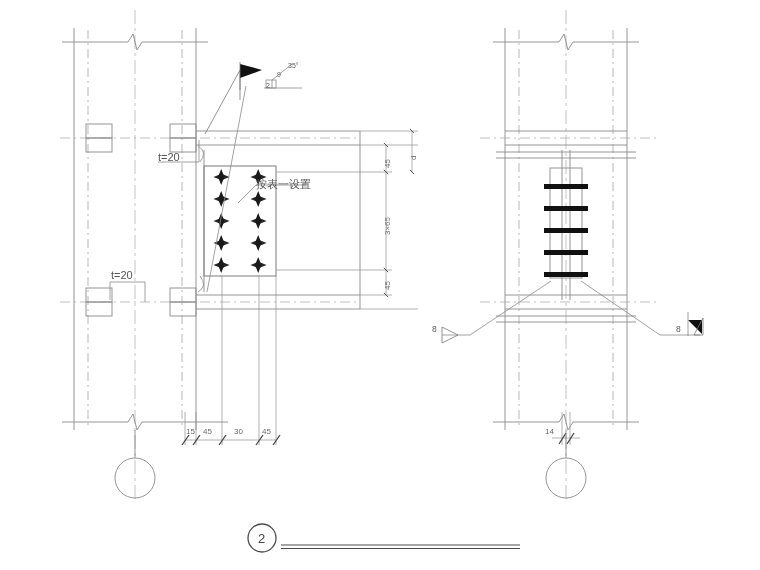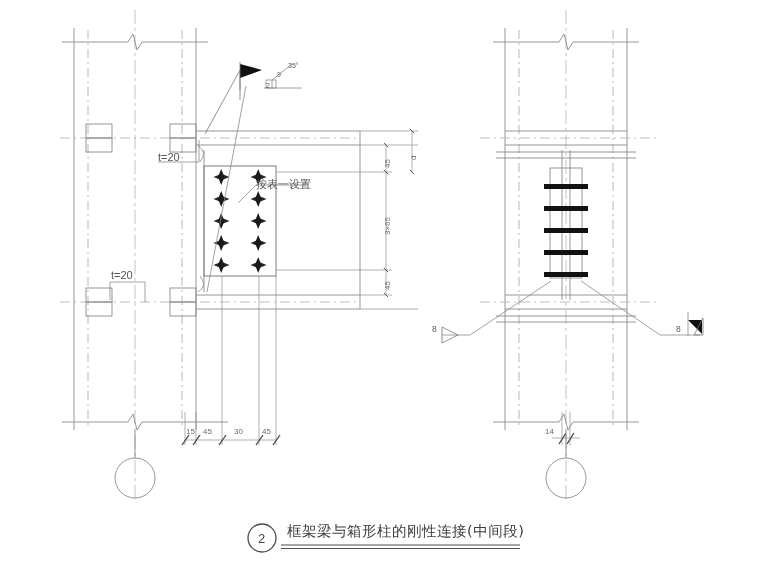--- a/index.html
+++ b/index.html
@@ -380,15 +380,14 @@
   <span class="lbl lbl-dim vert" style="left:384px; top:290px;">45</span>
   <span class="lbl lbl-dim vert" style="left:410px; top:160px;">d</span>
 
   <span class="lbl lbl-weldnum" style="left:432px; top:325px;">8</span>
   <span class="lbl lbl-weldnum" style="left:676px; top:325px;">8</span>
 
   <span class="lbl lbl-dim" style="left:545px; top:428px;">14</span>
 
   <span class="bubble-num" style="left:258px; top:531px;">2</span>
 
-  <span class="title-text" style="left:287px; top:522px;">框架梁与箱形柱的刚性连接(中间段)</span>
 
 </div>
 
 </body></html>

